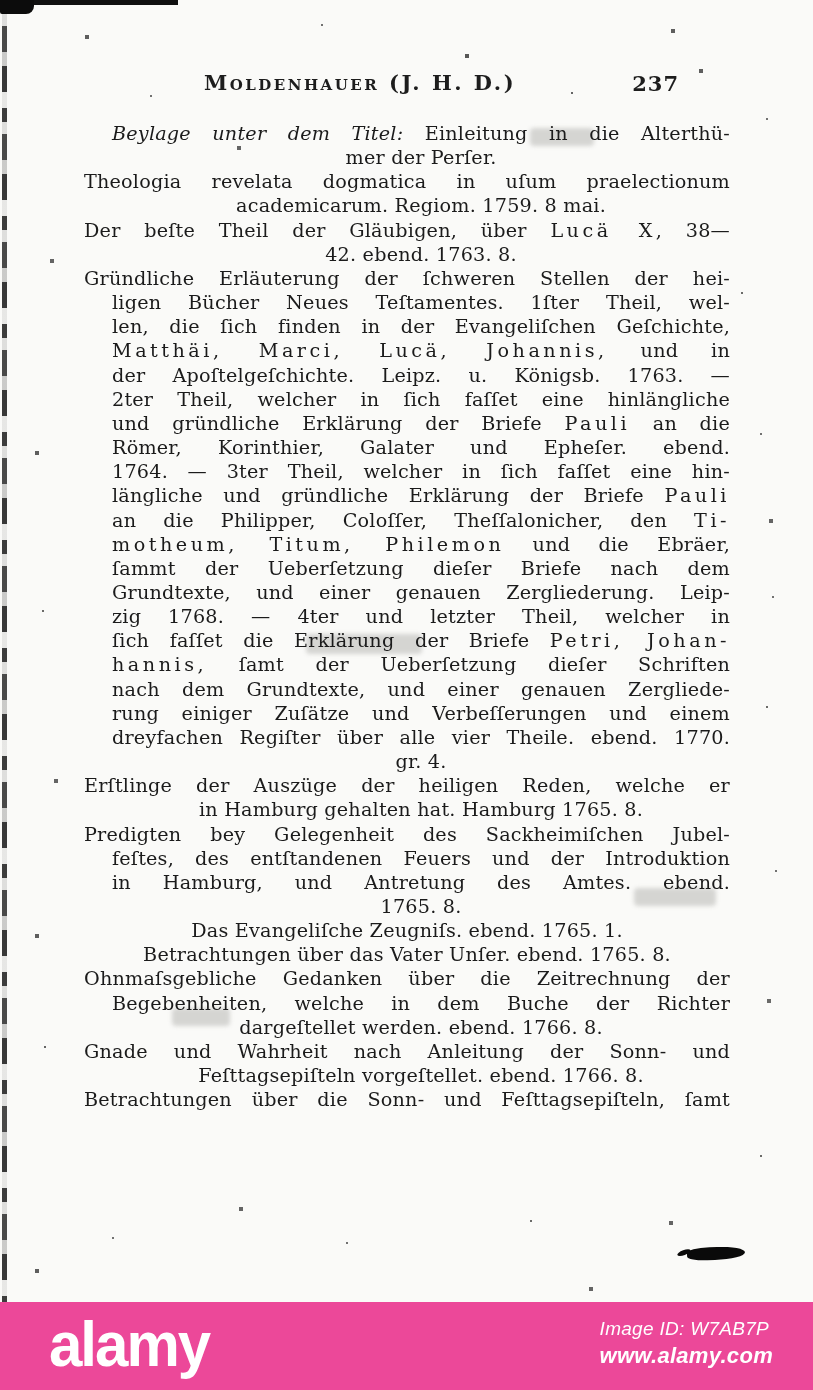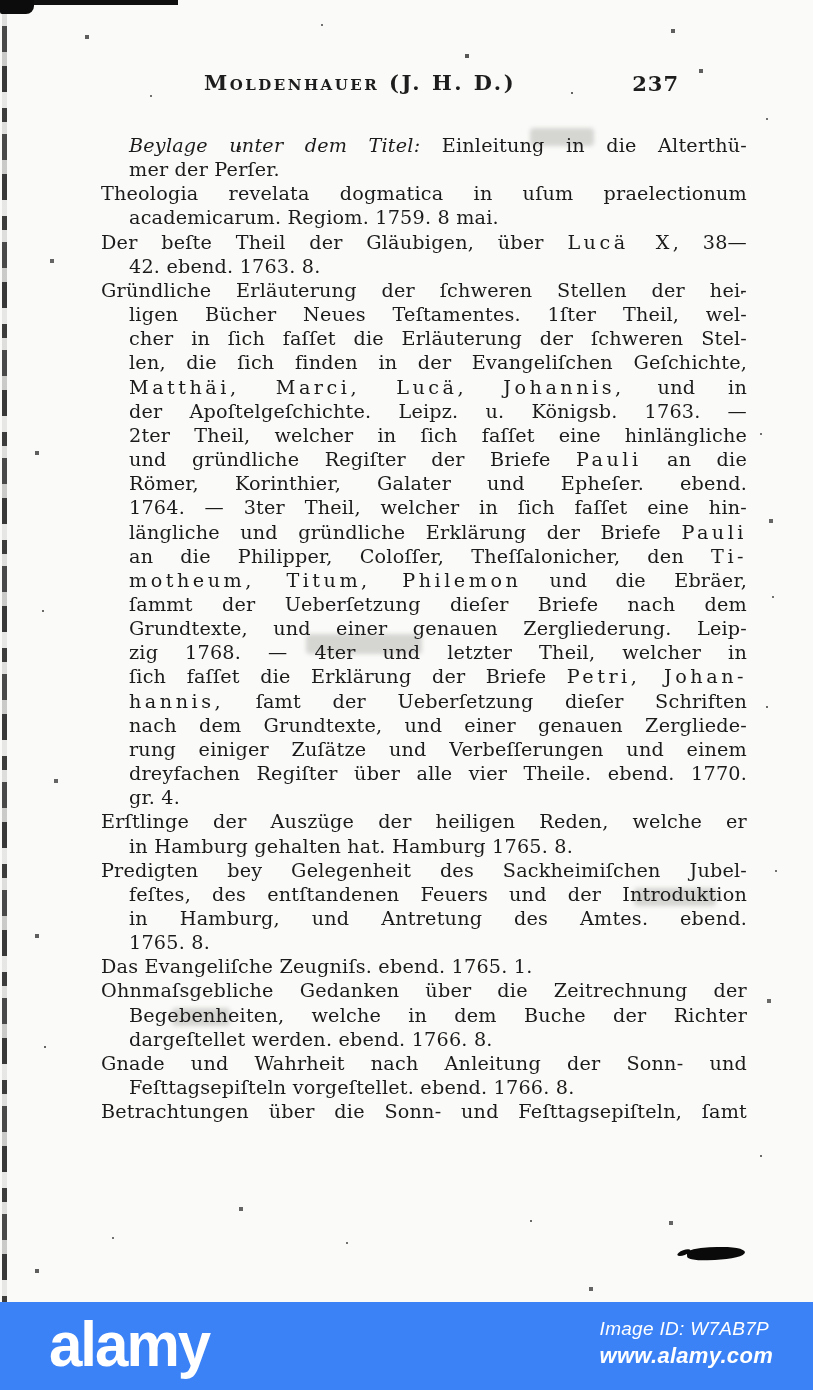--- a/index.html
+++ b/index.html
@@ -38,30 +38,30 @@
   .ink-blob:before{content:"";position:absolute;left:-10px;top:2px;width:14px;height:5px;background:#0a0a0a;
     border-radius:50%;transform:rotate(-18deg);}
 
   
   .header{position:absolute;left:85px;top:70px;width:660px;height:30px;color:#1d1d1d;}
   .header-title{position:absolute;left:0;right:110px;text-align:center;
     font-variant:small-caps;letter-spacing:2.5px;font-size:21px;font-weight:600;}
   .page-number{position:absolute;right:66px;top:1px;font-size:21px;letter-spacing:1px;font-weight:600;}
 
   
-  .bodytext{position:absolute;left:89px;top:122px;width:658px;color:#1b1b1b;margin-top:12px;}
-  .line{font-size:19.2px;line-height:24.15px;white-space:nowrap;letter-spacing:.2px;}
+  .bodytext{position:absolute;left:72px;top:122px;width:658px;color:#1b1b1b;}
+  .line{font-size:19.2px;line-height:24.15px;white-space:nowrap;letter-spacing:.2px;text-align:center;}
   .line.just{white-space:normal;text-align:justify;text-align-last:justify;}
   .ind0{padding-left:12px;}
   .ind1{padding-left:40px;}
   .seg-i{font-style:italic;}
   .seg-sp{letter-spacing:3.5px;}
 
   
-  .footer-bar{position:absolute;left:0;top:1302px;width:813px;height:88px;background:#3b82f6;
+  .footer-bar{position:absolute;left:0;top:1302px;width:813px;height:88px;background:#ec4899;
     font-family:"Liberation Sans",sans-serif;color:#fff;}
   .brand{position:absolute;left:49px;top:8px;font-size:60px;font-weight:700;letter-spacing:-2px;
     transform:scaleY(1.05);}
   .footer-right{position:absolute;right:40px;top:16px;text-align:left;font-style:italic;}
   .footer-right .id{font-size:19px;font-weight:400;letter-spacing:.3px;}
   .footer-right .url{font-size:22px;font-weight:700;margin-top:3px;letter-spacing:.3px;}
 </style>
 </head>
 <body>
 
@@ -83,26 +83,25 @@
 
   <div class="bodytext" id="text-body">
       <div class="line ind1 just"><span class="seg-i">Beylage unter dem Titel:</span><span class="seg-n"> Einleitung in die Alterthü-</span></div>
       <div class="line ind1"><span class="seg-n">mer der Perſer.</span></div>
       <div class="line ind0 just"><span class="seg-n">Theologia revelata dogmatica in uſum praelectionum</span></div>
       <div class="line ind1"><span class="seg-n">academicarum. Regiom. 1759. 8 mai.</span></div>
       <div class="line ind0 just"><span class="seg-n">Der beſte Theil der Gläubigen, über </span><span class="seg-sp">Lucä X</span><span class="seg-n">, 38—</span></div>
       <div class="line ind1"><span class="seg-n">42. ebend. 1763. 8.</span></div>
       <div class="line ind0 just"><span class="seg-n">Gründliche Erläuterung der ſchweren Stellen der hei-</span></div>
       <div class="line ind1 just"><span class="seg-n">ligen Bücher Neues Teſtamentes. 1ſter Theil, wel-</span></div>
-      <div class="line ind1 just"><span class="seg-n">cher in ſich faſſet die Erläuterung der ſchweren Stel-</span></div>
       <div class="line ind1 just"><span class="seg-n">len, die ſich finden in der Evangeliſchen Geſchichte,</span></div>
       <div class="line ind1 just"><span class="seg-sp">Matthäi, Marci, Lucä, Johannis,</span><span class="seg-n"> und in</span></div>
       <div class="line ind1 just"><span class="seg-n">der Apoſtelgeſchichte. Leipz. u. Königsb. 1763. —</span></div>
       <div class="line ind1 just"><span class="seg-n">2ter Theil, welcher in ſich faſſet eine hinlängliche</span></div>
-      <div class="line ind1 just"><span class="seg-n">und gründliche Regiſter der Briefe </span><span class="seg-sp">Pauli</span><span class="seg-n"> an die</span></div>
+      <div class="line ind1 just"><span class="seg-n">und gründliche Erklärung der Briefe </span><span class="seg-sp">Pauli</span><span class="seg-n"> an die</span></div>
       <div class="line ind1 just"><span class="seg-n">Römer, Korinthier, Galater und Epheſer. ebend.</span></div>
       <div class="line ind1 just"><span class="seg-n">1764. — 3ter Theil, welcher in ſich faſſet eine hin-</span></div>
       <div class="line ind1 just"><span class="seg-n">längliche und gründliche Erklärung der </span><span class="seg-n">Briefe </span><span class="seg-sp">Pauli</span></div>
       <div class="line ind1 just"><span class="seg-n">an die Philipper, Coloſſer, Theſſalonicher, den </span><span class="seg-sp">Ti-</span></div>
       <div class="line ind1 just"><span class="seg-sp">motheum, Titum, Philemon</span><span class="seg-n"> und die Ebräer,</span></div>
       <div class="line ind1 just"><span class="seg-n">ſammt der Ueberſetzung dieſer Briefe nach dem</span></div>
       <div class="line ind1 just"><span class="seg-n">Grundtexte, und einer genauen Zergliederung. Leip-</span></div>
       <div class="line ind1 just"><span class="seg-n">zig 1768. — 4ter und letzter Theil, welcher in</span></div>
       <div class="line ind1 just"><span class="seg-n">ſich faſſet die Erklärung der Briefe </span><span class="seg-sp">Petri, Johan-</span></div>
       <div class="line ind1 just"><span class="seg-sp">hannis,</span><span class="seg-n"> ſamt der Ueberſetzung dieſer Schriften</span></div>
@@ -110,20 +109,21 @@
       <div class="line ind1 just"><span class="seg-n">rung einiger Zuſätze und Verbeſſerungen und einem</span></div>
       <div class="line ind1 just"><span class="seg-n">dreyfachen Regiſter über alle vier Theile. ebend. 1770.</span></div>
       <div class="line ind1"><span class="seg-n">gr. 4.</span></div>
       <div class="line ind0 just"><span class="seg-n">Erſtlinge der Auszüge der heiligen Reden, welche er</span></div>
       <div class="line ind1"><span class="seg-n">in Hamburg gehalten hat. Hamburg 1765. 8.</span></div>
       <div class="line ind0 just"><span class="seg-n">Predigten bey Gelegenheit des Sackheimiſchen Jubel-</span></div>
       <div class="line ind1 just"><span class="seg-n">feſtes, des entſtandenen Feuers und der Introduktion</span></div>
       <div class="line ind1 just"><span class="seg-n">in Hamburg, und Antretung des Amtes. ebend.</span></div>
       <div class="line ind1"><span class="seg-n">1765. 8.</span></div>
       <div class="line ind0"><span class="seg-n">Das Evangeliſche Zeugniſs. ebend. 1765. 1.</span></div>
+      <div class="line ind0"><span class="seg-n">Betrachtungen über das Vater Unſer. ebend. 1765. 8.</span></div>
       <div class="line ind0 just"><span class="seg-n">Ohnmaſsgebliche Gedanken über die Zeitrechnung der</span></div>
       <div class="line ind1 just"><span class="seg-n">Begebenheiten, welche in dem Buche der Richter</span></div>
       <div class="line ind1"><span class="seg-n">dargeſtellet werden. ebend. 1766. 8.</span></div>
       <div class="line ind0 just"><span class="seg-n">Gnade und Wahrheit nach Anleitung der Sonn- und</span></div>
       <div class="line ind1"><span class="seg-n">Feſttagsepiſteln vorgeſtellet. ebend. 1766. 8.</span></div>
       <div class="line ind0 just"><span class="seg-n">Betrachtungen über die Sonn- und Feſttagsepiſteln, ſamt</span></div>
     </div>
 
   <div class="ink-blob"></div>
 

